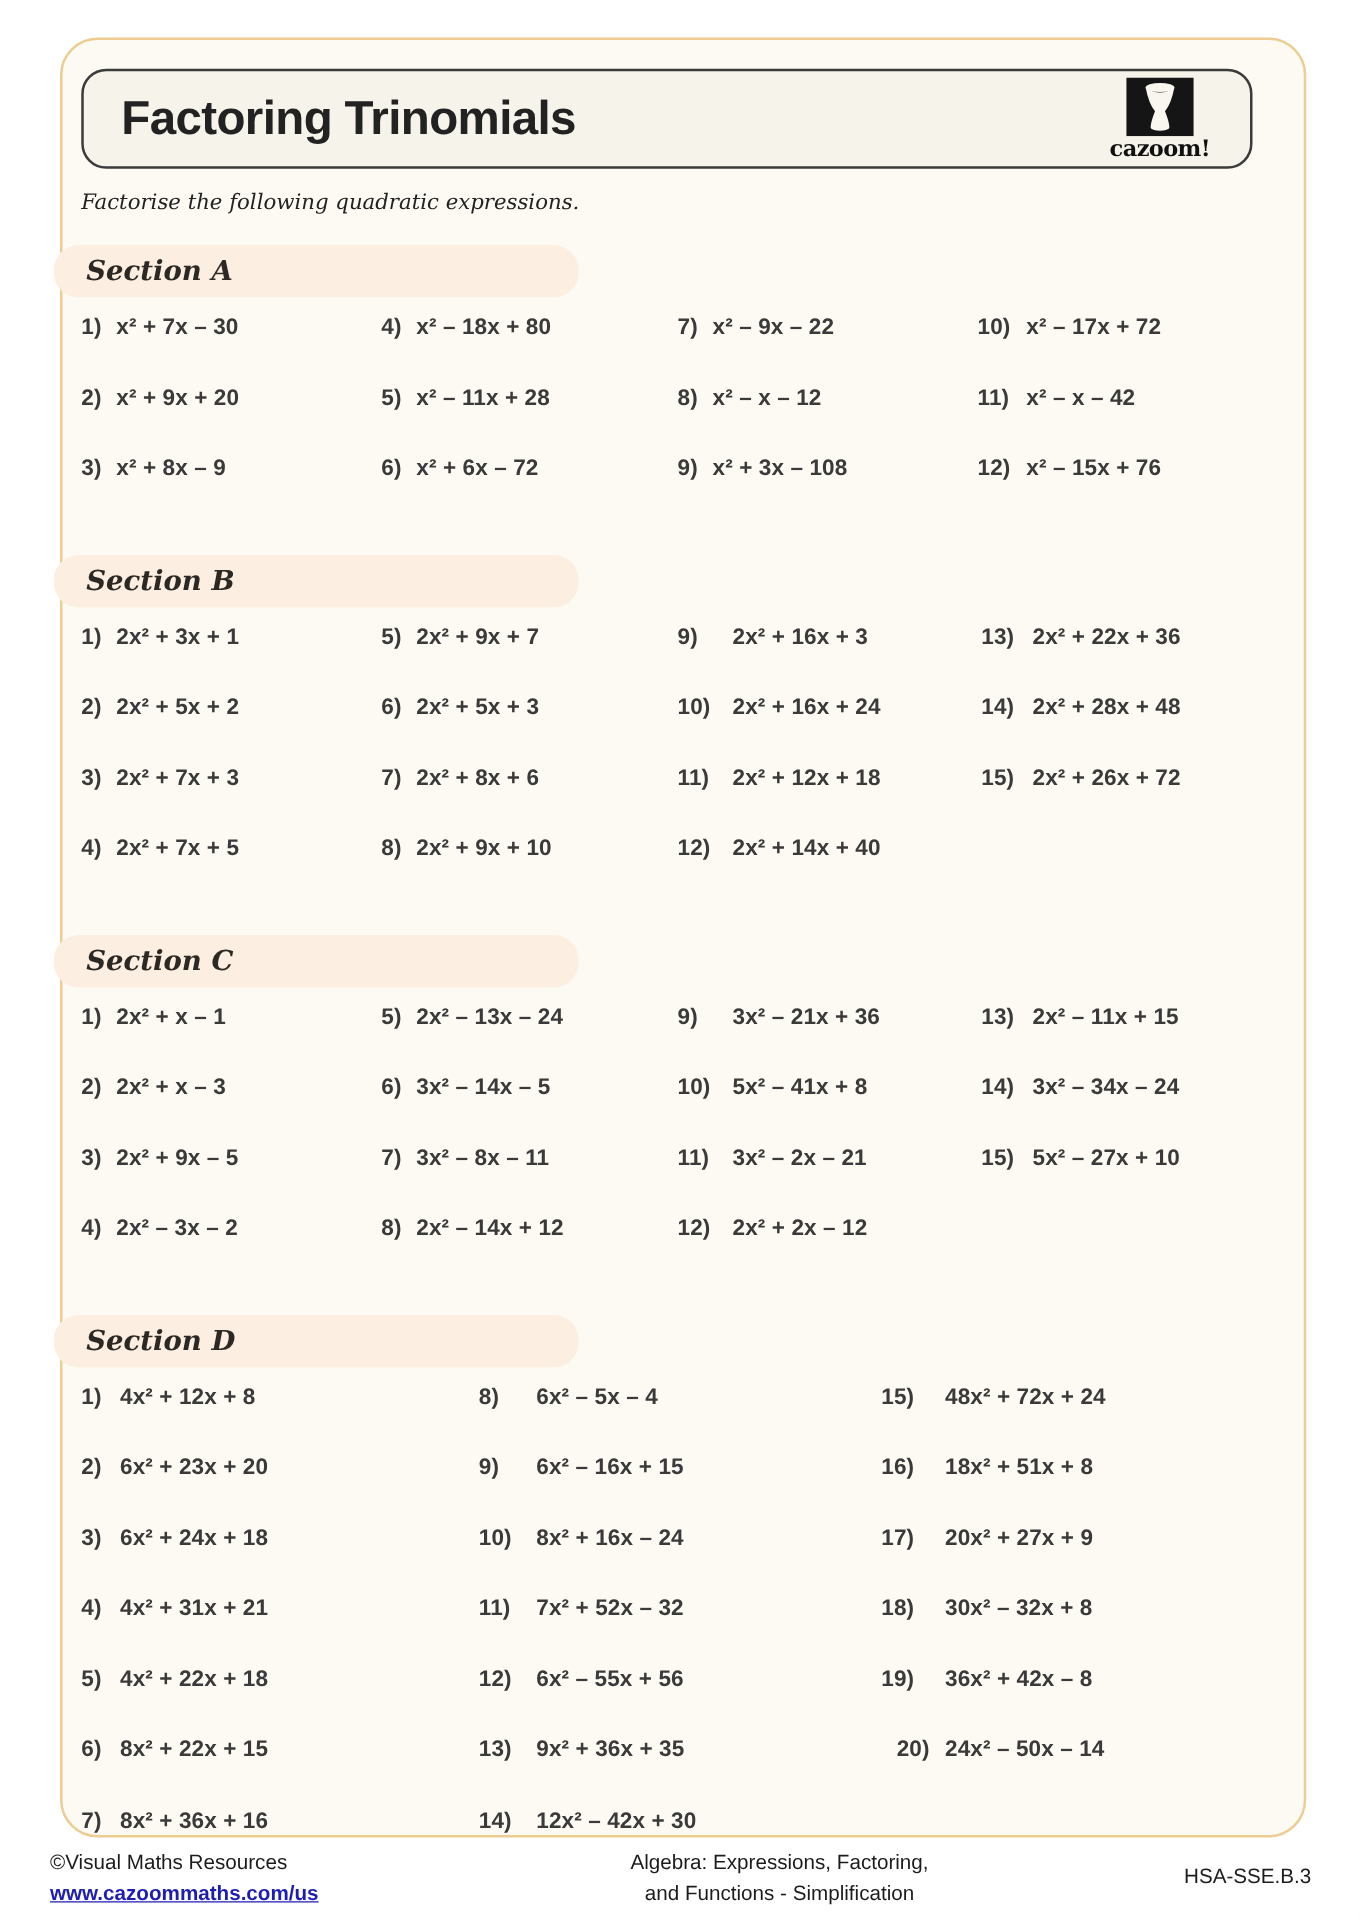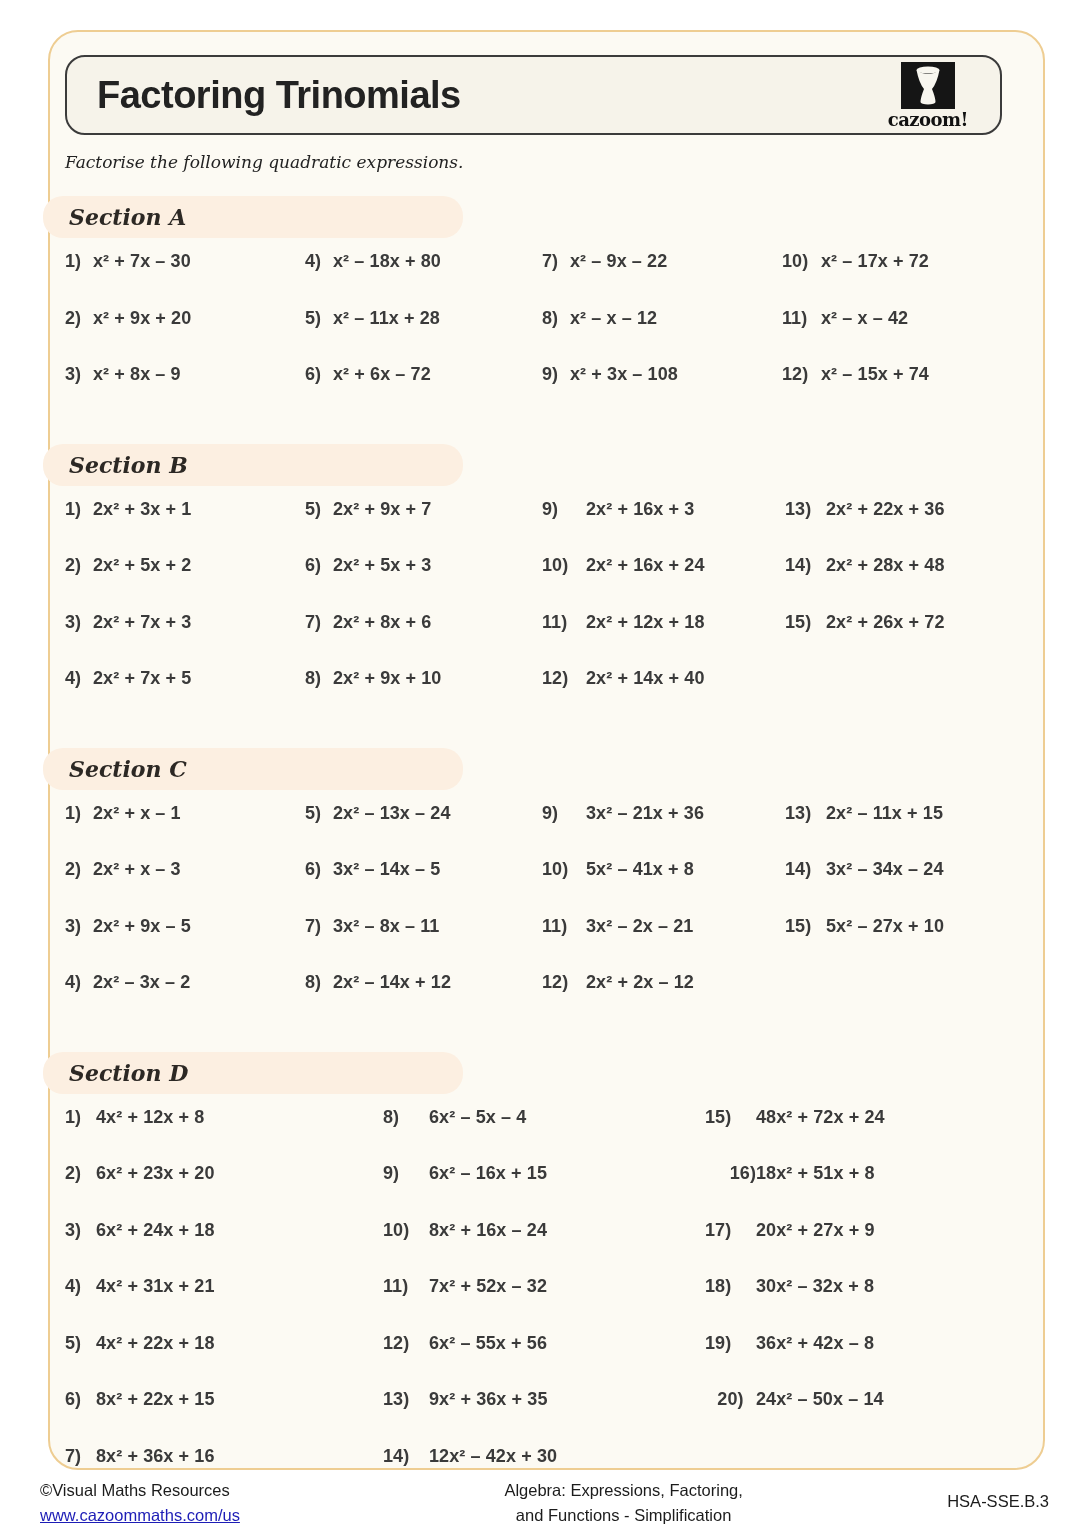--- a/index.html
+++ b/index.html
@@ -59,21 +59,21 @@
     font-size:15px;font-weight:bold;letter-spacing:0.2px;
   }
   .challenge-arrow{position:absolute;left:-26px;top:2px;}
   
   .footer{
     position:absolute;left:40px;right:38px;top:1478px;
     display:flex;justify-content:space-between;align-items:flex-start;
     font-size:16.5px;color:#1c1c1c;line-height:1.5;
   }
   .footer-left{min-width:260px;}
-  .footer-link{color:#1d1db6;text-decoration:underline;cursor:pointer;}
+  .footer-link{color:#1d1db6;text-decoration:underline;cursor:pointer;font-weight:bold;}
   .footer-center{text-align:center;}
   .footer-right{margin-top:11px;}
 </style>
 </head>
 <body>
 
 <div class="page">
   <div class="sheet-border"></div>
 
   <div class="content">
@@ -143,21 +143,21 @@
               <div class="problem">
                 <span class="pnum" style="min-width: 39px;">10)</span>
                 <span class="pexpr">x² – 17x + 72</span>
               </div>
               <div class="problem">
                 <span class="pnum" style="min-width: 39px;">11)</span>
                 <span class="pexpr">x² – x – 42</span>
               </div>
               <div class="problem">
                 <span class="pnum" style="min-width: 39px;">12)</span>
-                <span class="pexpr">x² – 15x + 74</span>
+                <span class="pexpr">x² – 15x + 76</span>
               </div>
             </div>
           </div>
         </section>
         <section class="section">
           <div class="section-pill">
             <span class="section-label">Section B</span>
           </div>
           <div class="columns">
             <div class="col" style="width: 240px;">
@@ -369,21 +369,21 @@
                 <span class="pnum" style="min-width: 46px;">14)</span>
                 <span class="pexpr">12x² – 42x + 30</span>
               </div>
             </div>
             <div class="col" style="width: 282px;">
               <div class="problem">
                 <span class="pnum" style="min-width: 51px;">15)</span>
                 <span class="pexpr">48x² + 72x + 24</span>
               </div>
               <div class="problem">
-                <span class="pnum" style="min-width: 51px; text-align: right;">16)</span>
+                <span class="pnum" style="min-width: 51px;">16)</span>
                 <span class="pexpr">18x² + 51x + 8</span>
               </div>
               <div class="problem">
                 <span class="pnum" style="min-width: 51px;">17)</span>
                 <span class="pexpr">20x² + 27x + 9</span>
               </div>
               <div class="problem">
                 <span class="pnum" style="min-width: 51px;">18)</span>
                 <span class="pexpr">30x² – 32x + 8</span>
               </div>

